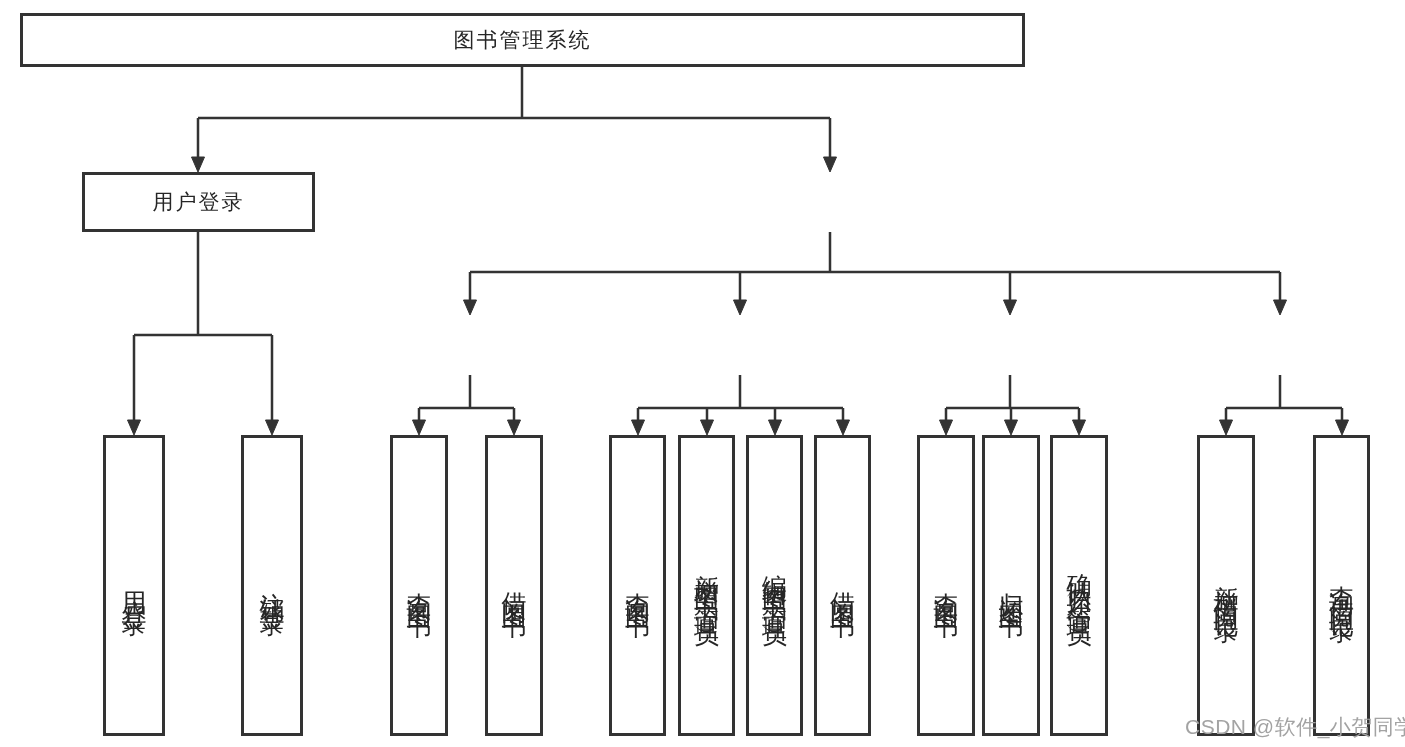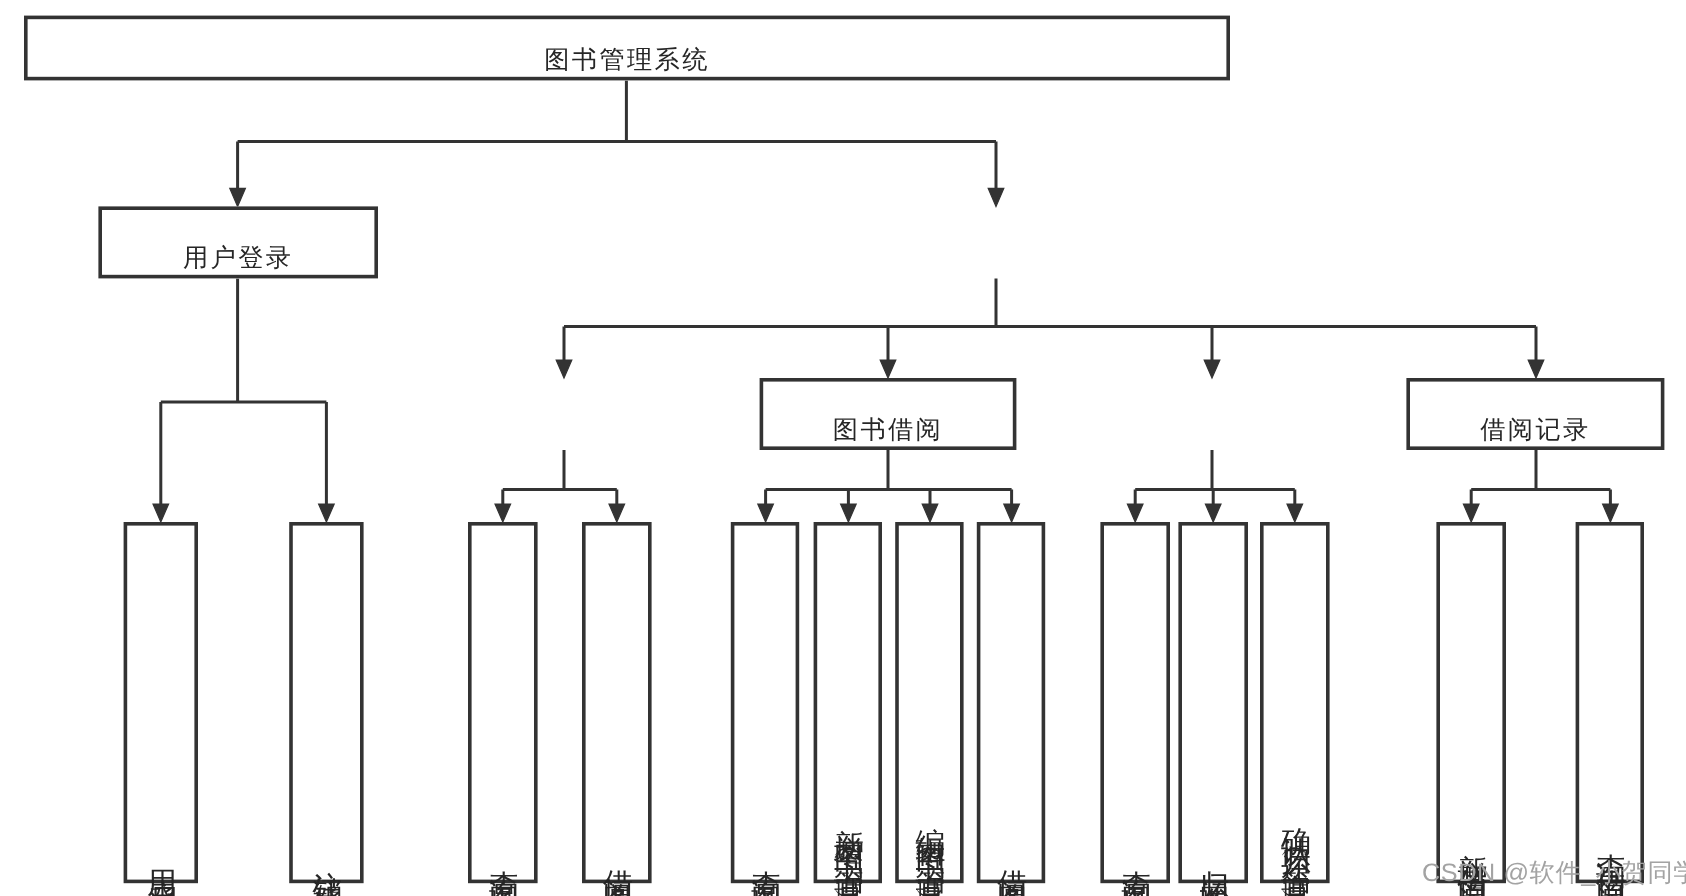--- a/index.html
+++ b/index.html
@@ -19,21 +19,21 @@
     pointer-events: none;
   }
   #wires path { stroke: #333333; stroke-width: 2.5; fill: none; }
   #wires polygon { fill: #333333; stroke: #333333; }
   .hbox, .vbox {
     position: absolute;
     box-sizing: border-box;
     border: 3px solid #333333;
     background: #ffffff;
     display: flex;
-    align-items: flex-end;
+    align-items: center;
     justify-content: center;
     z-index: 1;
   }
   .hlabel {
     font-size: 21px;
     color: #262626;
     letter-spacing: 2px;
     white-space: nowrap;
   }
   .vlabel {
@@ -105,26 +105,20 @@
   </svg>
 
   <div class="hbox" style="left:20px;top:13px;width:1005px;height:54px">
     <span class="hlabel">图书管理系统</span>
   </div>
 
   <div class="hbox" style="left:82px;top:172px;width:233px;height:60px">
     <span class="hlabel">用户登录</span>
   </div>
 
-  <div class="hbox" style="left:633px;top:315px;width:214px;height:60px">
-    <span class="hlabel">图书借阅</span>
-  </div>
-  <div class="hbox" style="left:1172px;top:315px;width:215px;height:60px">
-    <span class="hlabel">借阅记录</span>
-  </div>
 
   <div class="vbox" style="left:103px;top:435px;width:62px;height:301px">
     <span class="vlabel">用户登录</span>
   </div>
   <div class="vbox" style="left:241px;top:435px;width:62px;height:301px">
     <span class="vlabel">注销登录</span>
   </div>
   <div class="vbox" style="left:390px;top:435px;width:58px;height:301px">
     <span class="vlabel">查询图书</span>
   </div>

